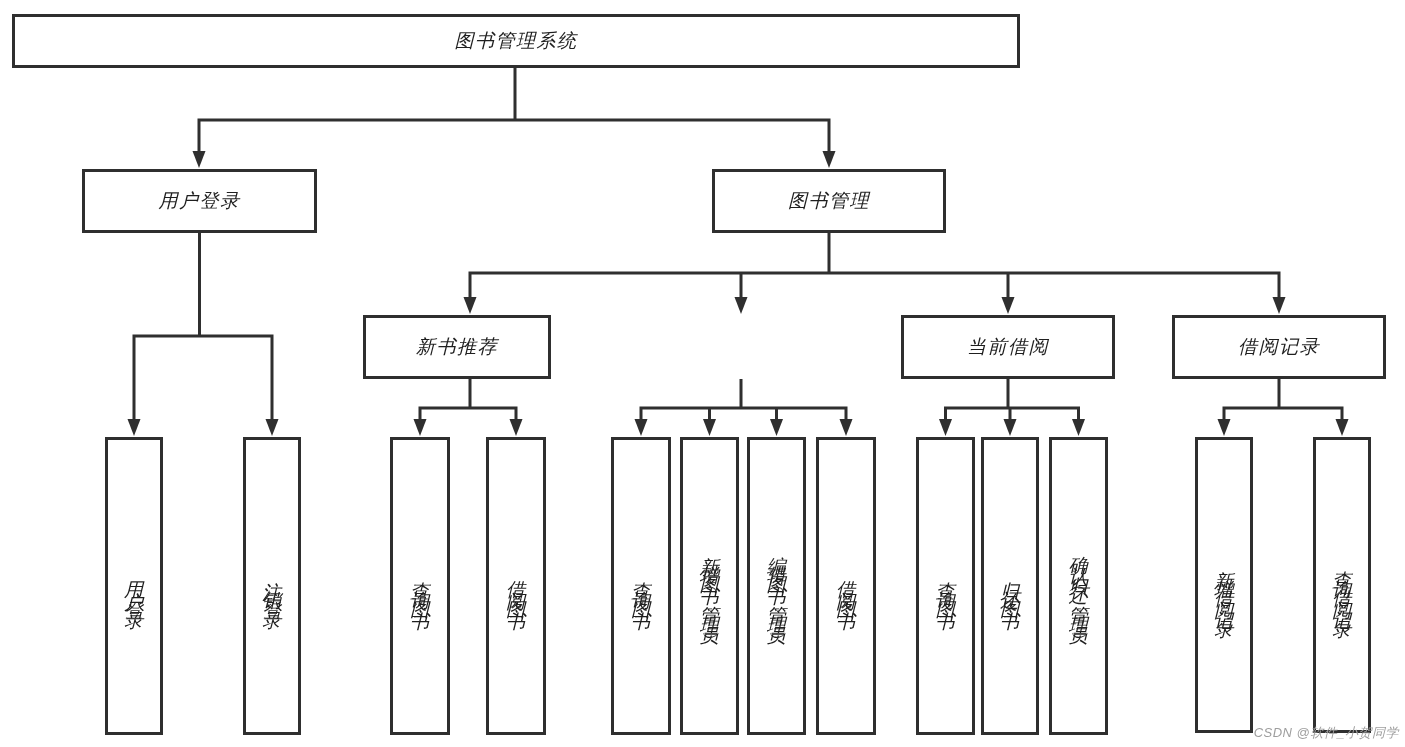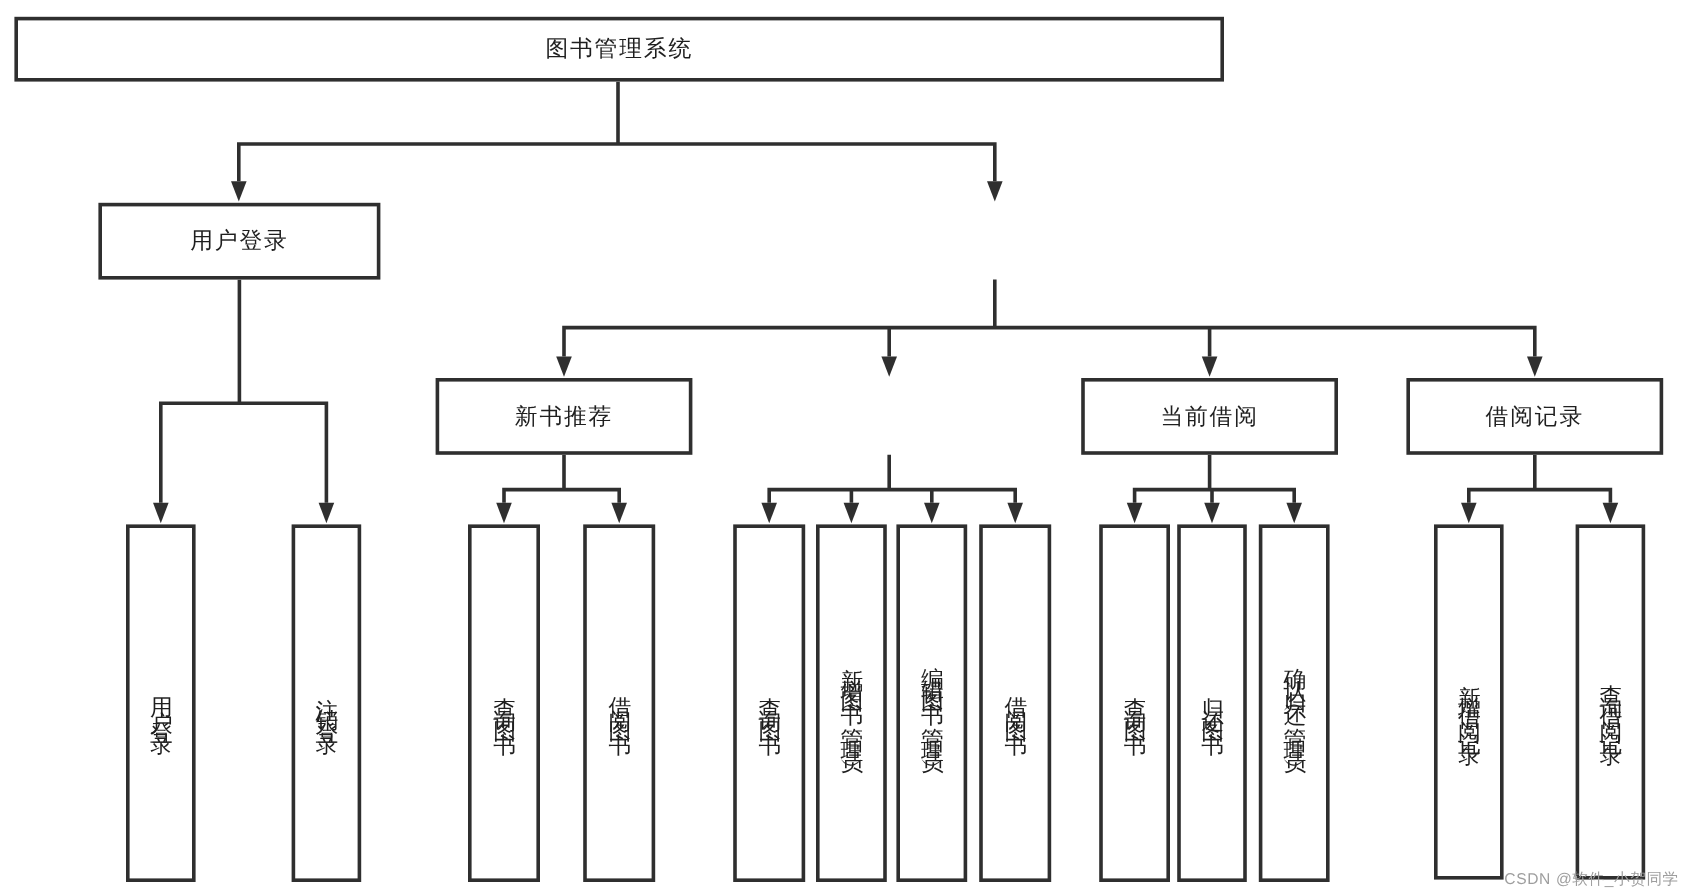--- a/index.html
+++ b/index.html
@@ -6,20 +6,21 @@
   html,body { background:#ffffff; }
   body {
     font-family:"Liberation Sans","DejaVu Sans",sans-serif;
     color:var(--text,#1f1f1f);
   }
   .canvas {
     position:relative;
     width:1405px; height:747px;
     background:var(--background,#ffffff);
     overflow:hidden;
+    font-style:italic;
   }
   svg.wires {
     position:absolute; left:0; top:0;
     color:var(--line,#2f2f2f);
   }
   .node {
     position:absolute;
     background:#ffffff;
     border:3px solid var(--line,#2f2f2f);
     display:flex; align-items:center; justify-content:center;
@@ -77,22 +78,23 @@
       <polygon points="1003.5,419 1016.5,419 1010,436"></polygon>
       <polygon points="1072,419 1085,419 1078.5,436"></polygon>
       <polygon points="1217.5,419 1230.5,419 1224,436"></polygon>
       <polygon points="1335.5,419 1348.5,419 1342,436"></polygon>
     </g>
   </svg>
 
   <div class="node" style="left:12px;top:14px;width:1008px;height:54px">图书管理系统</div>
 
   <div class="node" style="left:82px;top:169px;width:235px;height:64px">用户登录</div>
+  <div class="node" style="left:712px;top:169px;width:234px;height:64px">图书管理</div>
 
-  <div class="node" style="left:363px;top:315px;width:214px;height:64px">新书推荐</div>
+  <div class="node" style="left:363px;top:315px;width:188px;height:64px">新书推荐</div>
   <div class="node" style="left:1172px;top:315px;width:214px;height:64px">借阅记录</div>
   <div class="node" style="left:901px;top:315px;width:214px;height:64px">当前借阅</div>
 
   <div class="node leaf" style="left:105px;top:437px;width:58px;height:298px">用户登录</div>
   <div class="node leaf" style="left:243px;top:437px;width:58px;height:298px">注销登录</div>
 
   <div class="node leaf" style="left:390px;top:437px;width:60px;height:298px">查询图书</div>
   <div class="node leaf" style="left:486px;top:437px;width:60px;height:298px">借阅图书</div>
 
   <div class="node leaf" style="left:611px;top:437px;width:60px;height:298px">查询图书</div>

